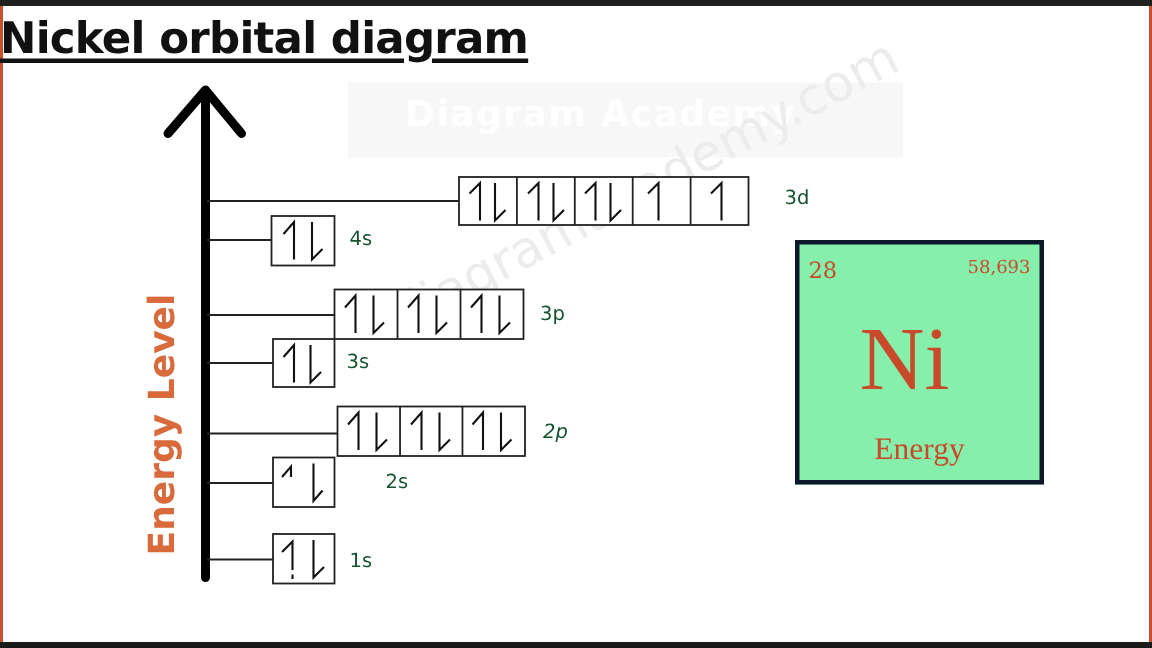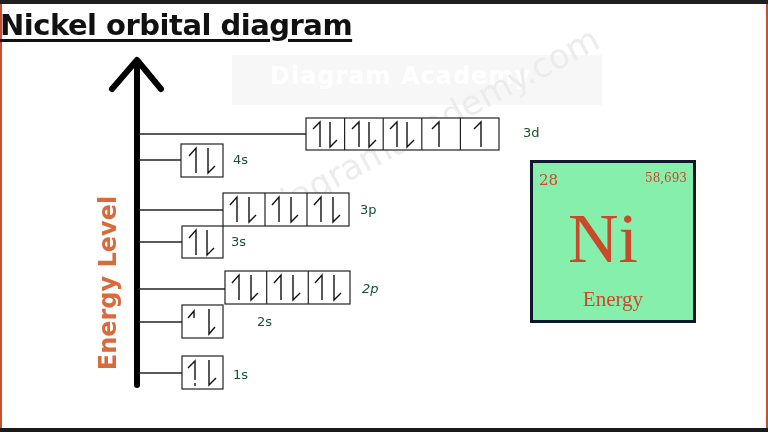--- a/index.html
+++ b/index.html
@@ -12,21 +12,21 @@
   .title span { text-decoration: underline; text-decoration-thickness: 3px; text-underline-offset: 4px; }
   .watermark { position: absolute; left: 232px; top: 55px; width: 370px; height: 50px; background: #f7f7f7; }
   .watermark-text { position: absolute; left: 270px; top: 62px; font-family: "DejaVu Sans", sans-serif; font-weight: bold; font-size: 24px; color: #ffffff; letter-spacing: 1px; }
   .watermark-diag { position: absolute; left: 255px; top: 195px; font-family: "DejaVu Sans", sans-serif; font-size: 34px; color: #ececec; transform: rotate(-28deg); transform-origin: left top; white-space: nowrap; }
   .axis-text { position: absolute; left: 108px; top: 283px; transform: translate(-50%, -50%) rotate(-90deg); font-family: "DejaVu Sans", sans-serif; font-weight: bold; font-size: 24px; color: #d86a3c; white-space: nowrap; }
   svg.diagram { position: absolute; left: 0; top: 0; }
   .orb-label { position: absolute; font-family: "DejaVu Sans", sans-serif; font-size: 13px; color: #14532d; }
   .tile { position: absolute; left: 530px; top: 160px; width: 160px; height: 157px; border: 3px solid #0f172a; background: #86efac; }
   .tile-num { position: absolute; left: 6px; top: 8px; font-family: "DejaVu Serif", serif; font-size: 15px; color: #c94a2a; }
   .tile-mass { position: absolute; right: 6px; top: 8px; font-family: "DejaVu Serif", serif; font-size: 12px; color: #c94a2a; }
-  .tile-sym { position: absolute; left: 0; width: 140px; top: 26px; text-align: center; font-family: "Liberation Serif", serif; font-size: 70px; line-height: 100px; color: #c94a2a; }
+  .tile-sym { position: absolute; left: 0; width: 140px; top: 26px; text-align: center; font-family: "Liberation Serif", serif; font-size: 60px; line-height: 100px; color: #c94a2a; }
   .tile-name { position: absolute; left: 0; width: 160px; top: 124px; text-align: center; font-family: "Liberation Serif", serif; font-size: 21px; color: #c94a2a; }
 </style>
 </head>
 <body>
 
 <div class="topbar"></div>
 <div class="bottombar"></div>
 <div class="side-left"></div>
 <div class="side-right"></div>
 

